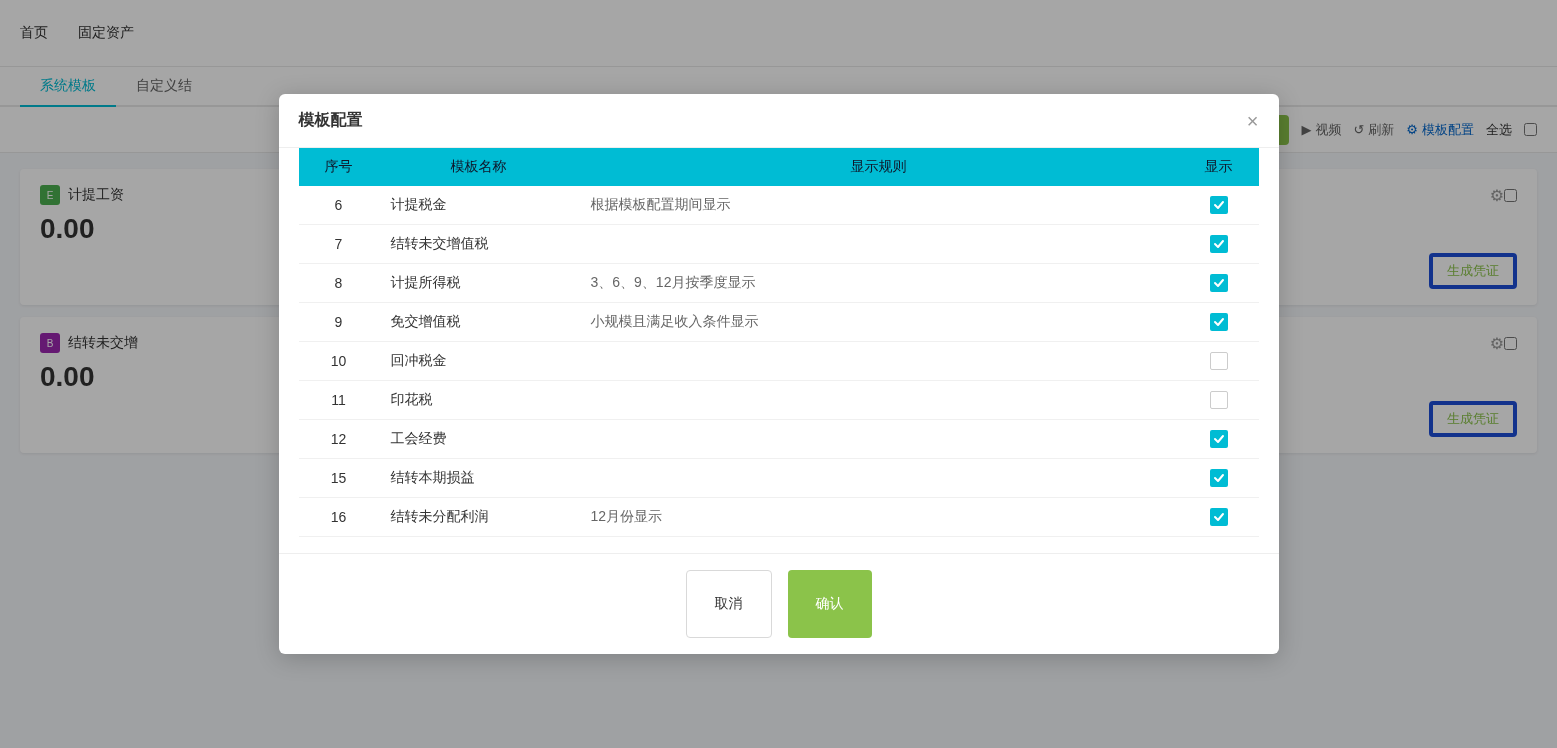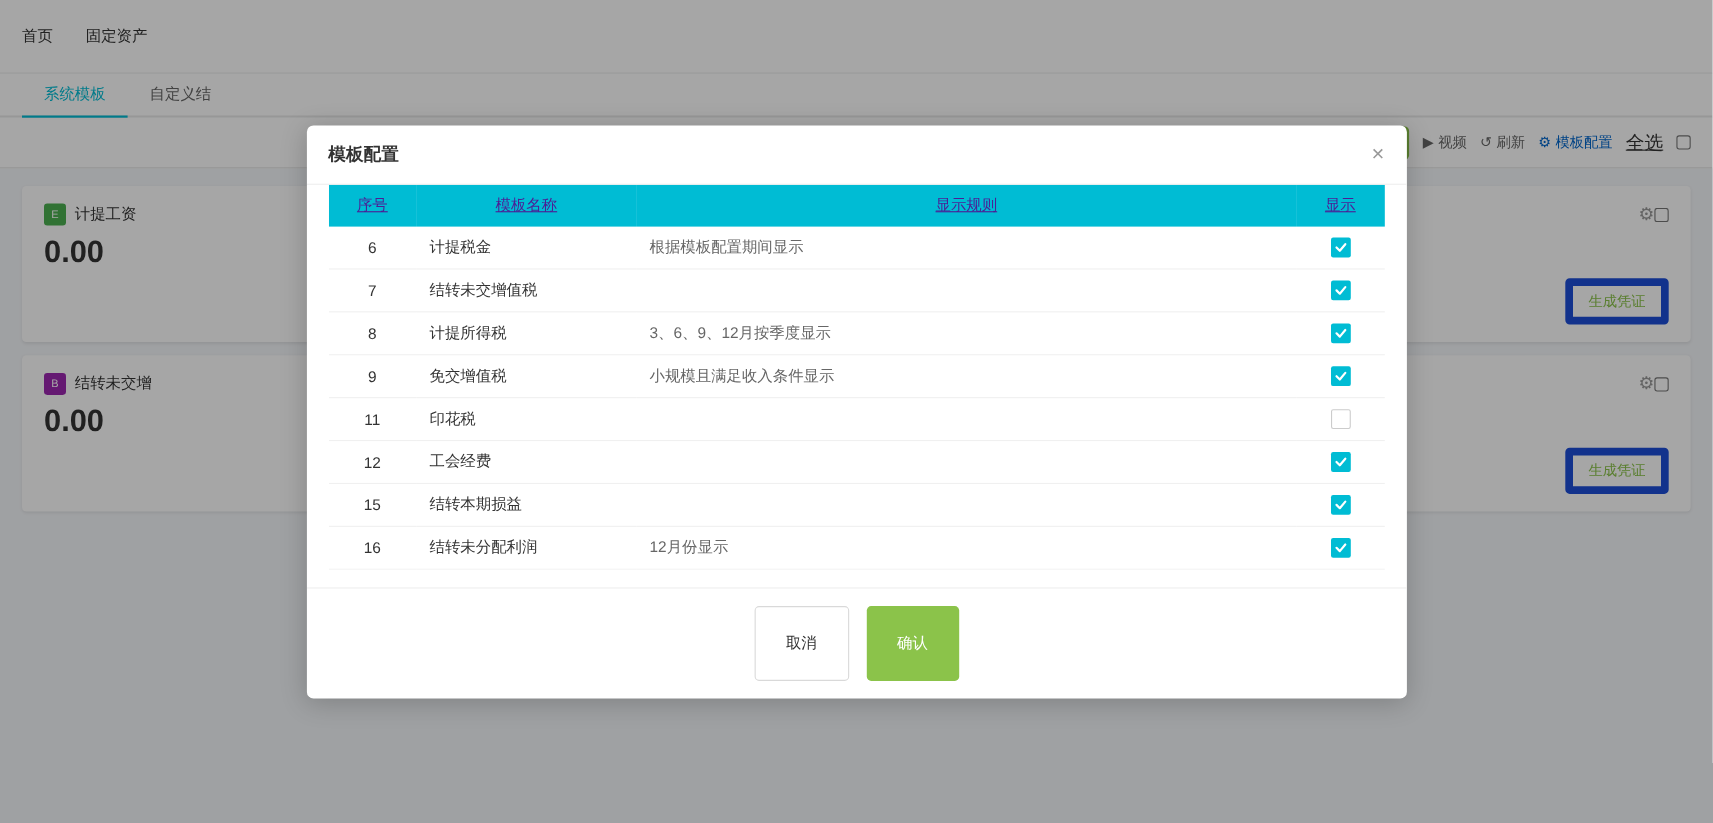--- a/index.html
+++ b/index.html
@@ -70,22 +70,21 @@
     .btn-template-config {
       color: #06c;
       font-size: 13px;
       cursor: pointer;
       display: flex;
       align-items: center;
       gap: 4px;
     }
     .btn-select-all {
       color: #333;
-      font-size: 17px;
-      text-decoration: underline;
+      font-size: 13px;
     }
 
     
     .tab-bar {
       background: #fff;
       display: flex;
       gap: 0;
       padding: 0 20px;
       border-bottom: 2px solid #e8e8e8;
       margin-bottom: 0;
@@ -139,21 +138,21 @@
       font-weight: bold;
       color: #333;
       margin-top: 8px;
     }
     .card-actions {
       display: flex;
       justify-content: flex-end;
       margin-top: 8px;
     }
     .btn-gen-voucher {
-      border: 7px solid #1d4ed8;
+      border: 4px solid #1d4ed8;
       color: #8bc34a;
       background: #fff;
       border-radius: 4px;
       padding: 5px 14px;
       cursor: pointer;
       font-size: 13px;
     }
     .gear-icon {
       color: #999;
       cursor: pointer;
@@ -213,22 +212,21 @@
     }
 
     
     .config-table {
       width: 100%;
       border-collapse: collapse;
       font-size: 14px;
     }
     .config-table thead tr {
       background: #00bcd4;
-      color: #4c1d95;
-      text-decoration: underline;
+      color: #0f172a;
     }
     .config-table thead th {
       padding: 10px 12px;
       text-align: center;
       font-weight: normal;
     }
     .config-table tbody tr {
       border-bottom: 1px solid #f0f0f0;
     }
     .config-table tbody td {
@@ -439,20 +437,30 @@
                   <div class="cb-wrap">
                     <div class="cb-teal">
                       <svg viewBox="0 0 12 12" fill="none">
                         <polyline points="2,6 5,9 10,3" stroke="white" stroke-width="2" stroke-linecap="round" stroke-linejoin="round"></polyline>
                       </svg>
                     </div>
                   </div>
                 </td>
               </tr>
               <tr>
+                <td>10</td>
+                <td>回冲税金</td>
+                <td></td>
+                <td>
+                  <div class="cb-wrap">
+                    <div class="cb-empty"></div>
+                  </div>
+                </td>
+              </tr>
+              <tr>
                 <td>11</td>
                 <td>印花税</td>
                 <td></td>
                 <td>
                   <div class="cb-wrap">
                     <div class="cb-empty"></div>
                   </div>
                 </td>
               </tr>
               <tr>

